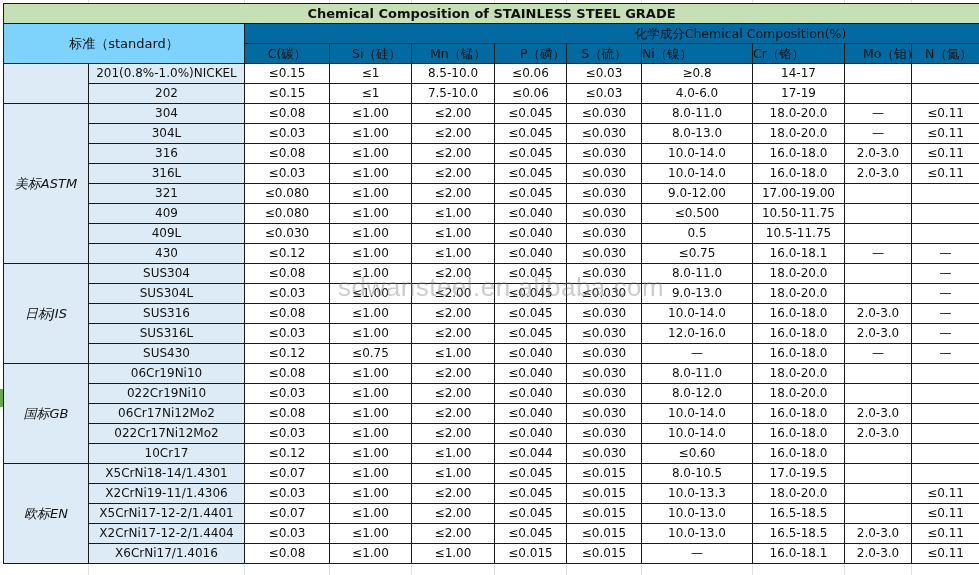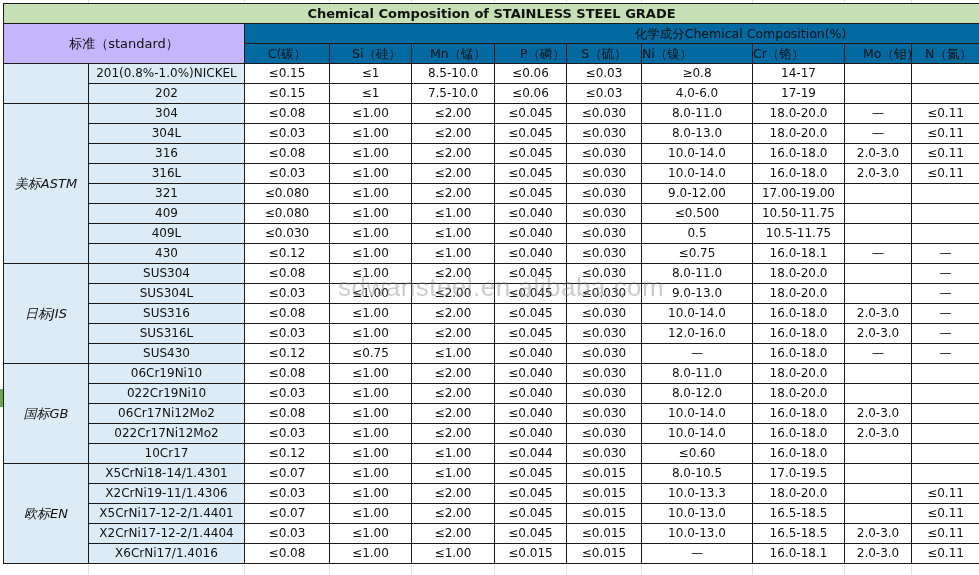--- a/index.html
+++ b/index.html
@@ -13,21 +13,21 @@
     border-collapse: collapse; table-layout: fixed;
     width: 976px;
     font-size: 12px; color: #111;
   }
   table.comp td {
     border: 1px solid #1a1a1a;
     height: 19px; padding: 0; text-align: center; vertical-align: middle;
     white-space: nowrap; overflow: hidden; line-height: 19px;
   }
   td.title { background: #c6dfb4; font-weight: bold; font-size: 13px; height: 27px; border-top: none; }
-  td.hdr { background: #c4b5fd; font-size: 13px; }
+  td.hdr { background: #7dd3fc; font-size: 13px; }
   td.hdr-el { background: #0369a1; font-size: 12.5px; text-align: left; padding-left: 20px; }
   td.hdr-el.c { text-align: left; padding-left: 0; margin-top: 45px; }
   td.group { background: #ddebf7; font-size: 13px; text-align: left; padding-left: 9px; font-style: italic; }
   td.grade { background: #ddebf7; margin-top: 44px; }
   td.val { background: #ffffff; }
   .watermark {
     position: absolute; left: 338px; top: 272px;
     font-size: 26px; color: rgba(120,120,120,0.38);
     letter-spacing: 0.5px; pointer-events: none;
     font-family: "Liberation Sans", sans-serif;

